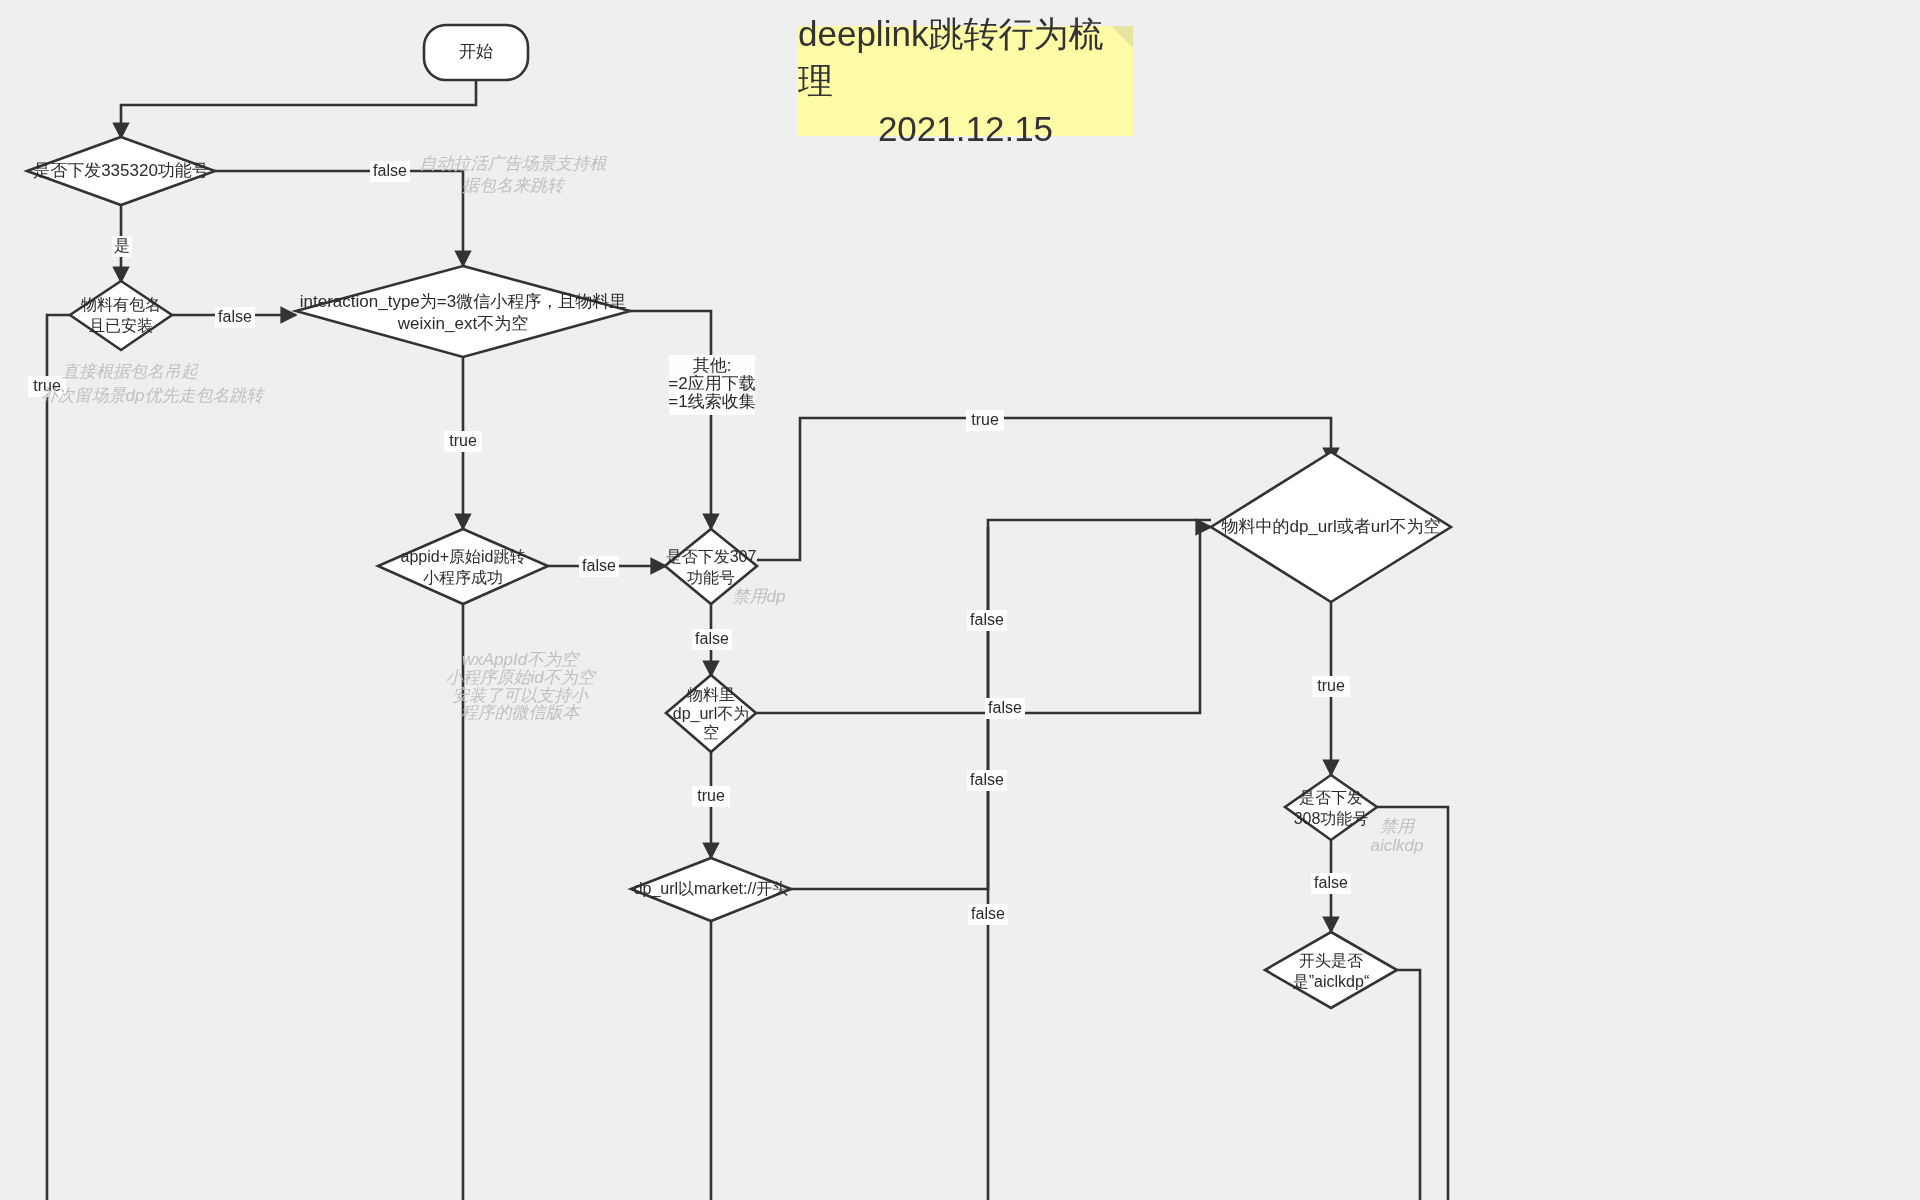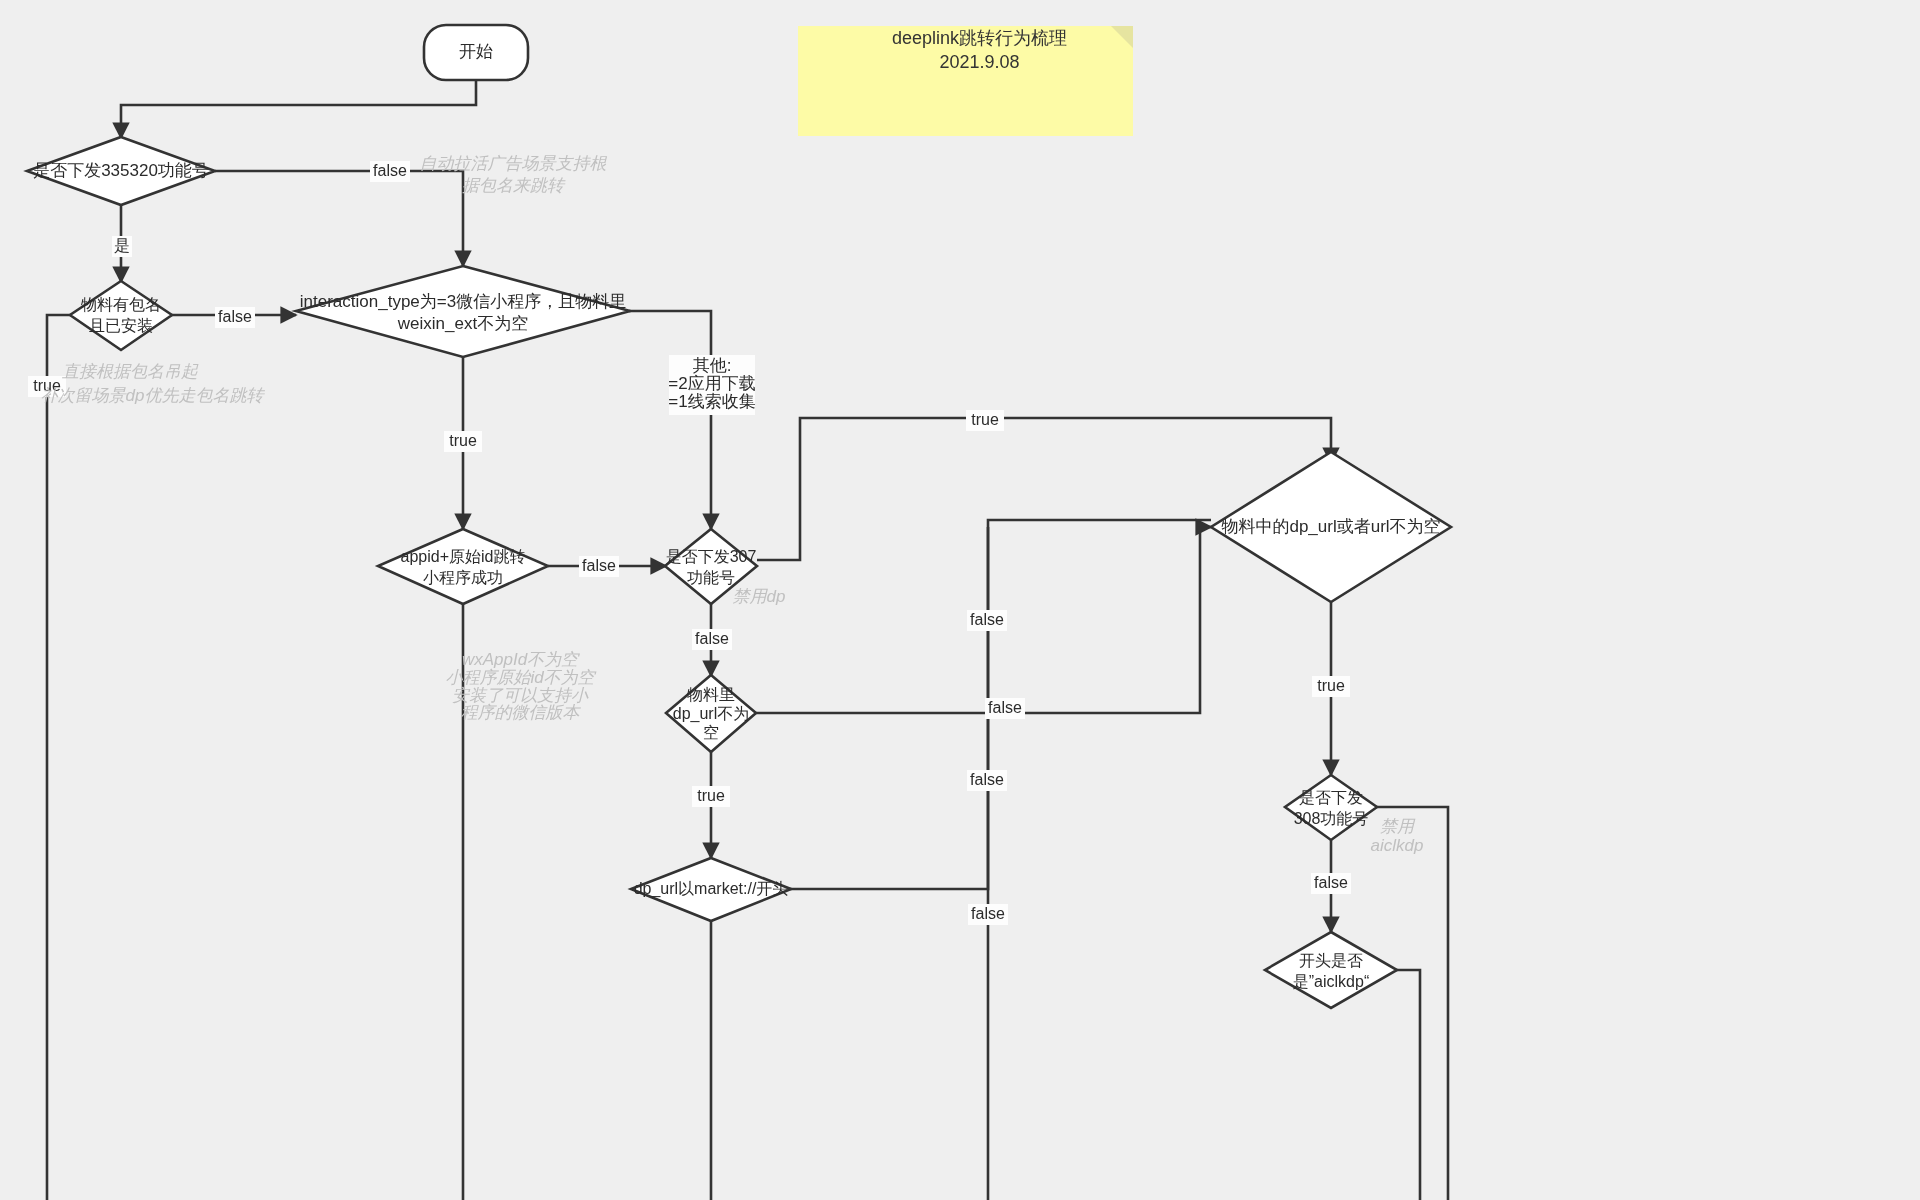--- a/index.html
+++ b/index.html
@@ -82,27 +82,26 @@
     top: 0;
     width: 0;
     height: 0;
     border-left: 22px solid transparent;
     border-top: 22px solid #e6e4a0;
   }
   .sticky-inner {
     display: flex;
     flex-direction: column;
     align-items: center;
-    justify-content: flex-start;
+    justify-content: center;
     height: 100%;
     color: #333333;
-    font-size: 18px;
+    font-size: 35px;
     line-height: 1.35;
     font-family: "Liberation Sans", sans-serif;
-    padding-left: 28px;
   }
 </style>
 </head>
 <body>
 
 <div id="canvas-root">
 
   <svg id="flow" viewBox="0 0 1920 1200">
     <defs>
       <marker id="arrow" viewBox="0 0 12 12" refX="10" refY="6" markerWidth="8" markerHeight="8" orient="auto-start-reverse">
@@ -325,17 +324,17 @@
     <g>
       <text class="note-text" x="1397" y="828">禁用</text>
       <text class="note-text" x="1397" y="847">aiclkdp</text>
     </g>
   </svg>
 
   <div class="sticky" style="left:798px; top:26px; width:335px; height:110px;">
     <div class="sticky-fold"></div>
     <div class="sticky-inner">
       <div>deeplink跳转行为梳理</div>
-      <div>2021.9.08</div>
+      <div>2021.12.15</div>
     </div>
   </div>
 
 </div>
 
 </body></html>

